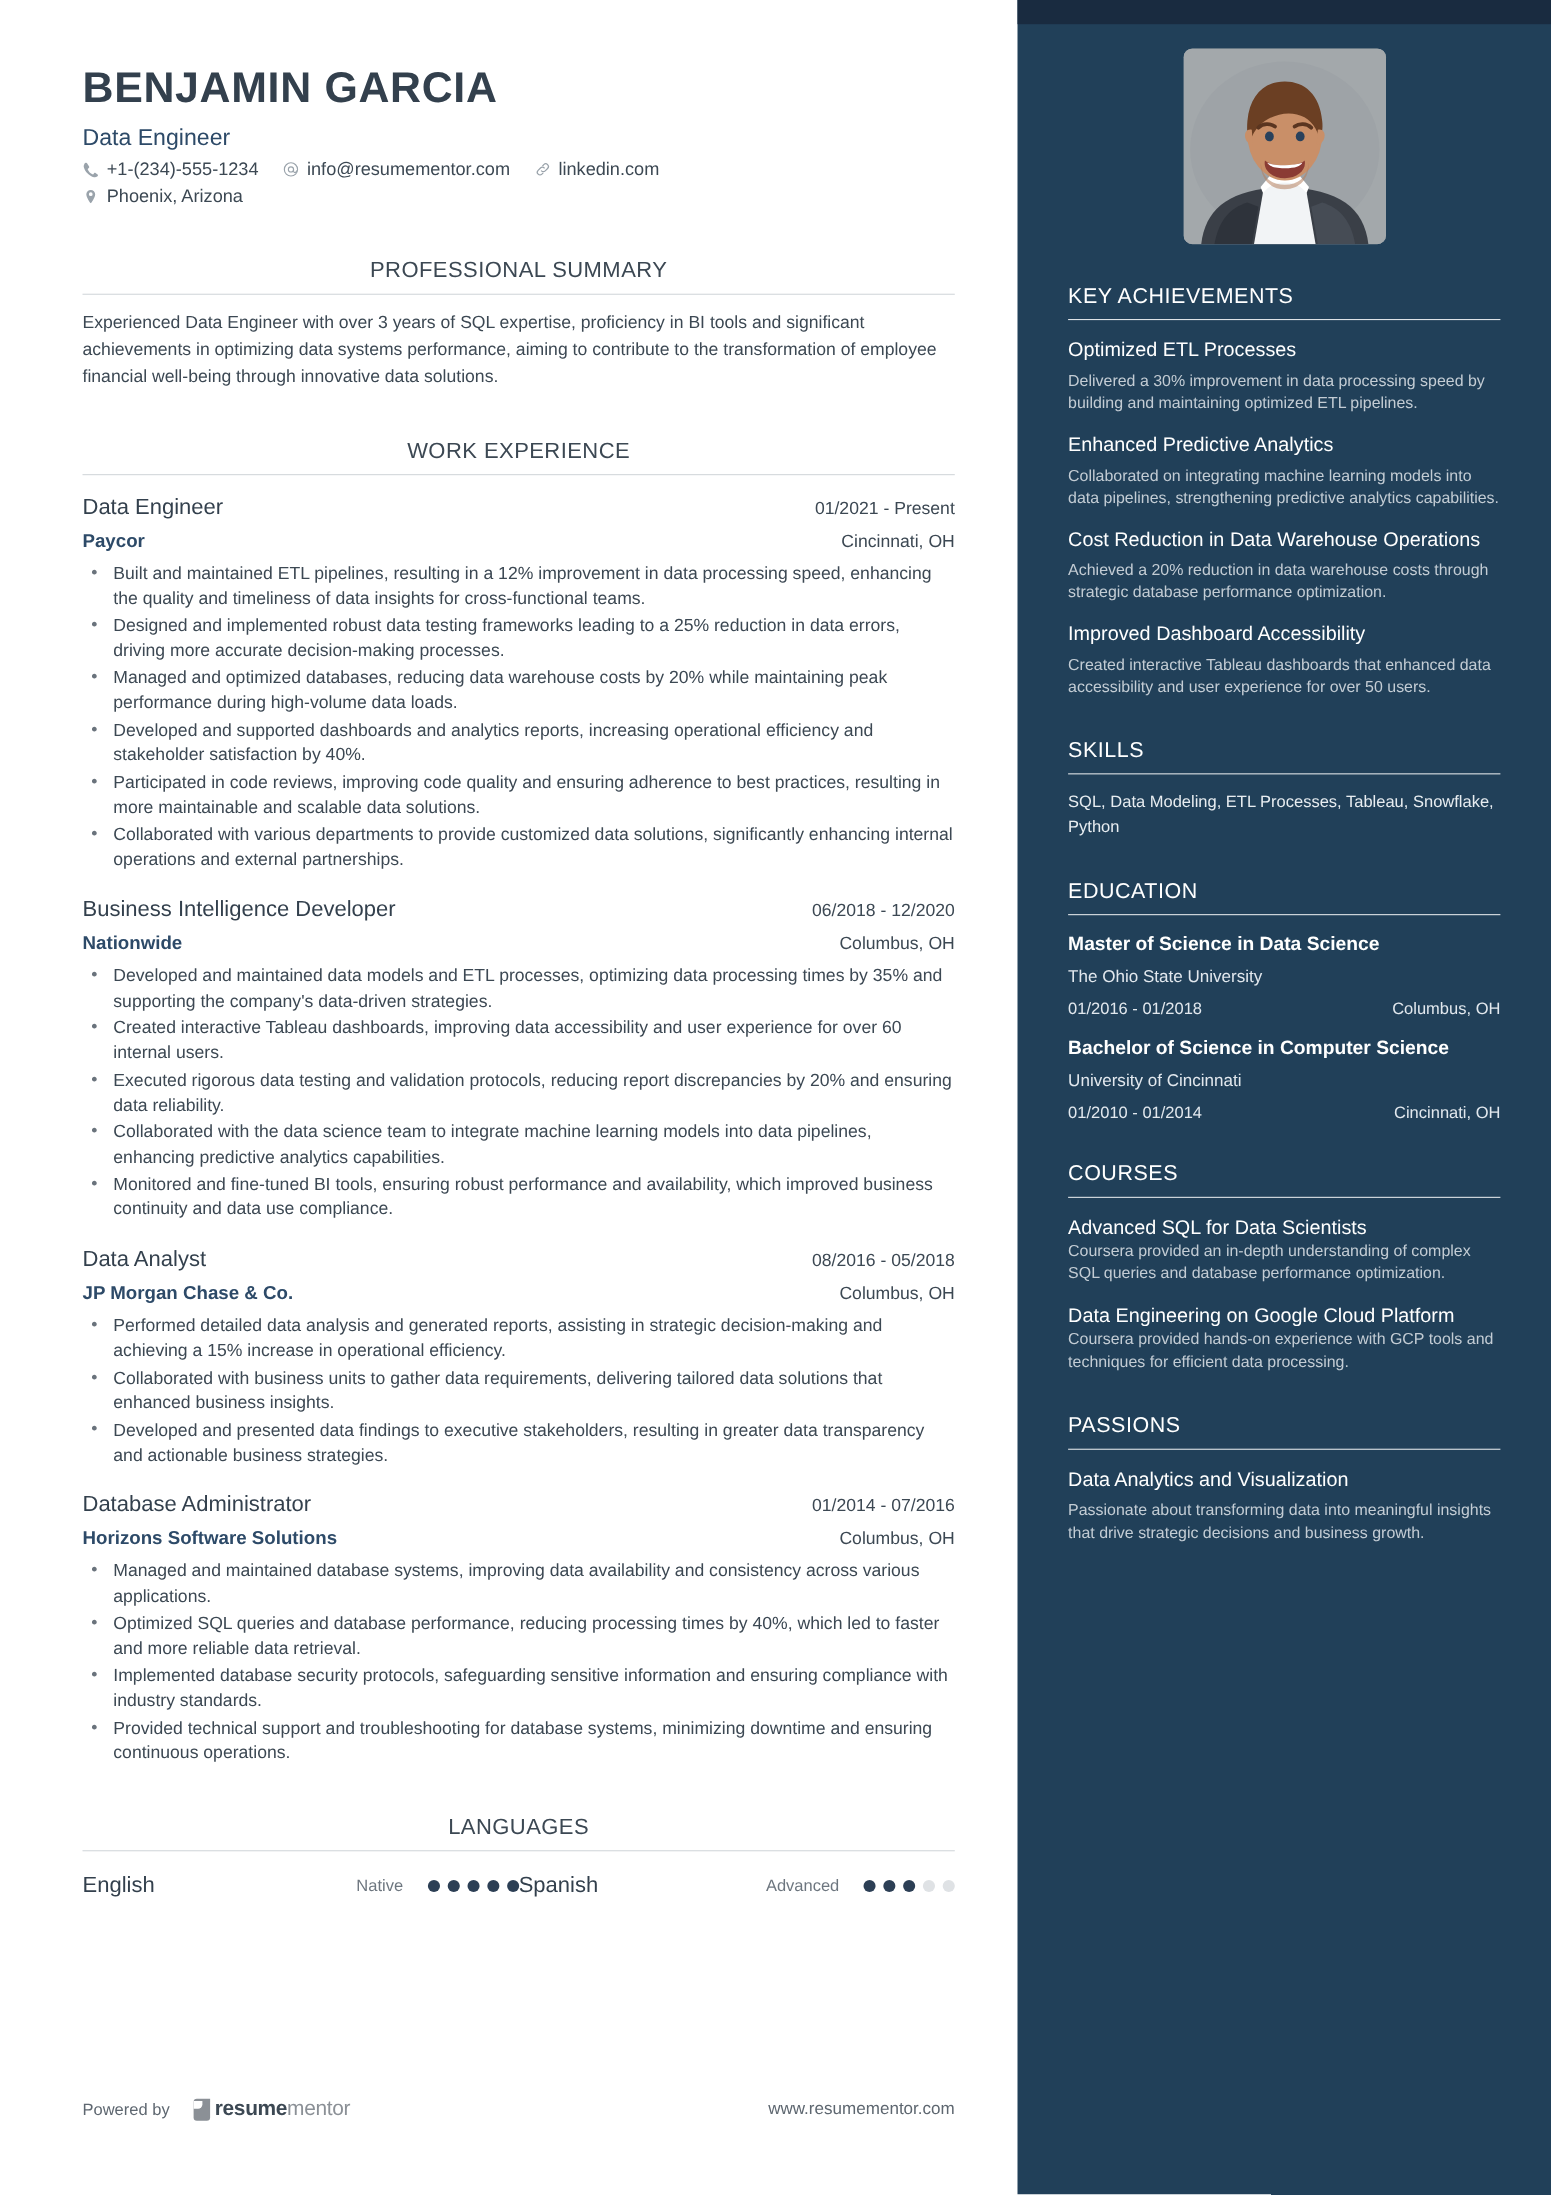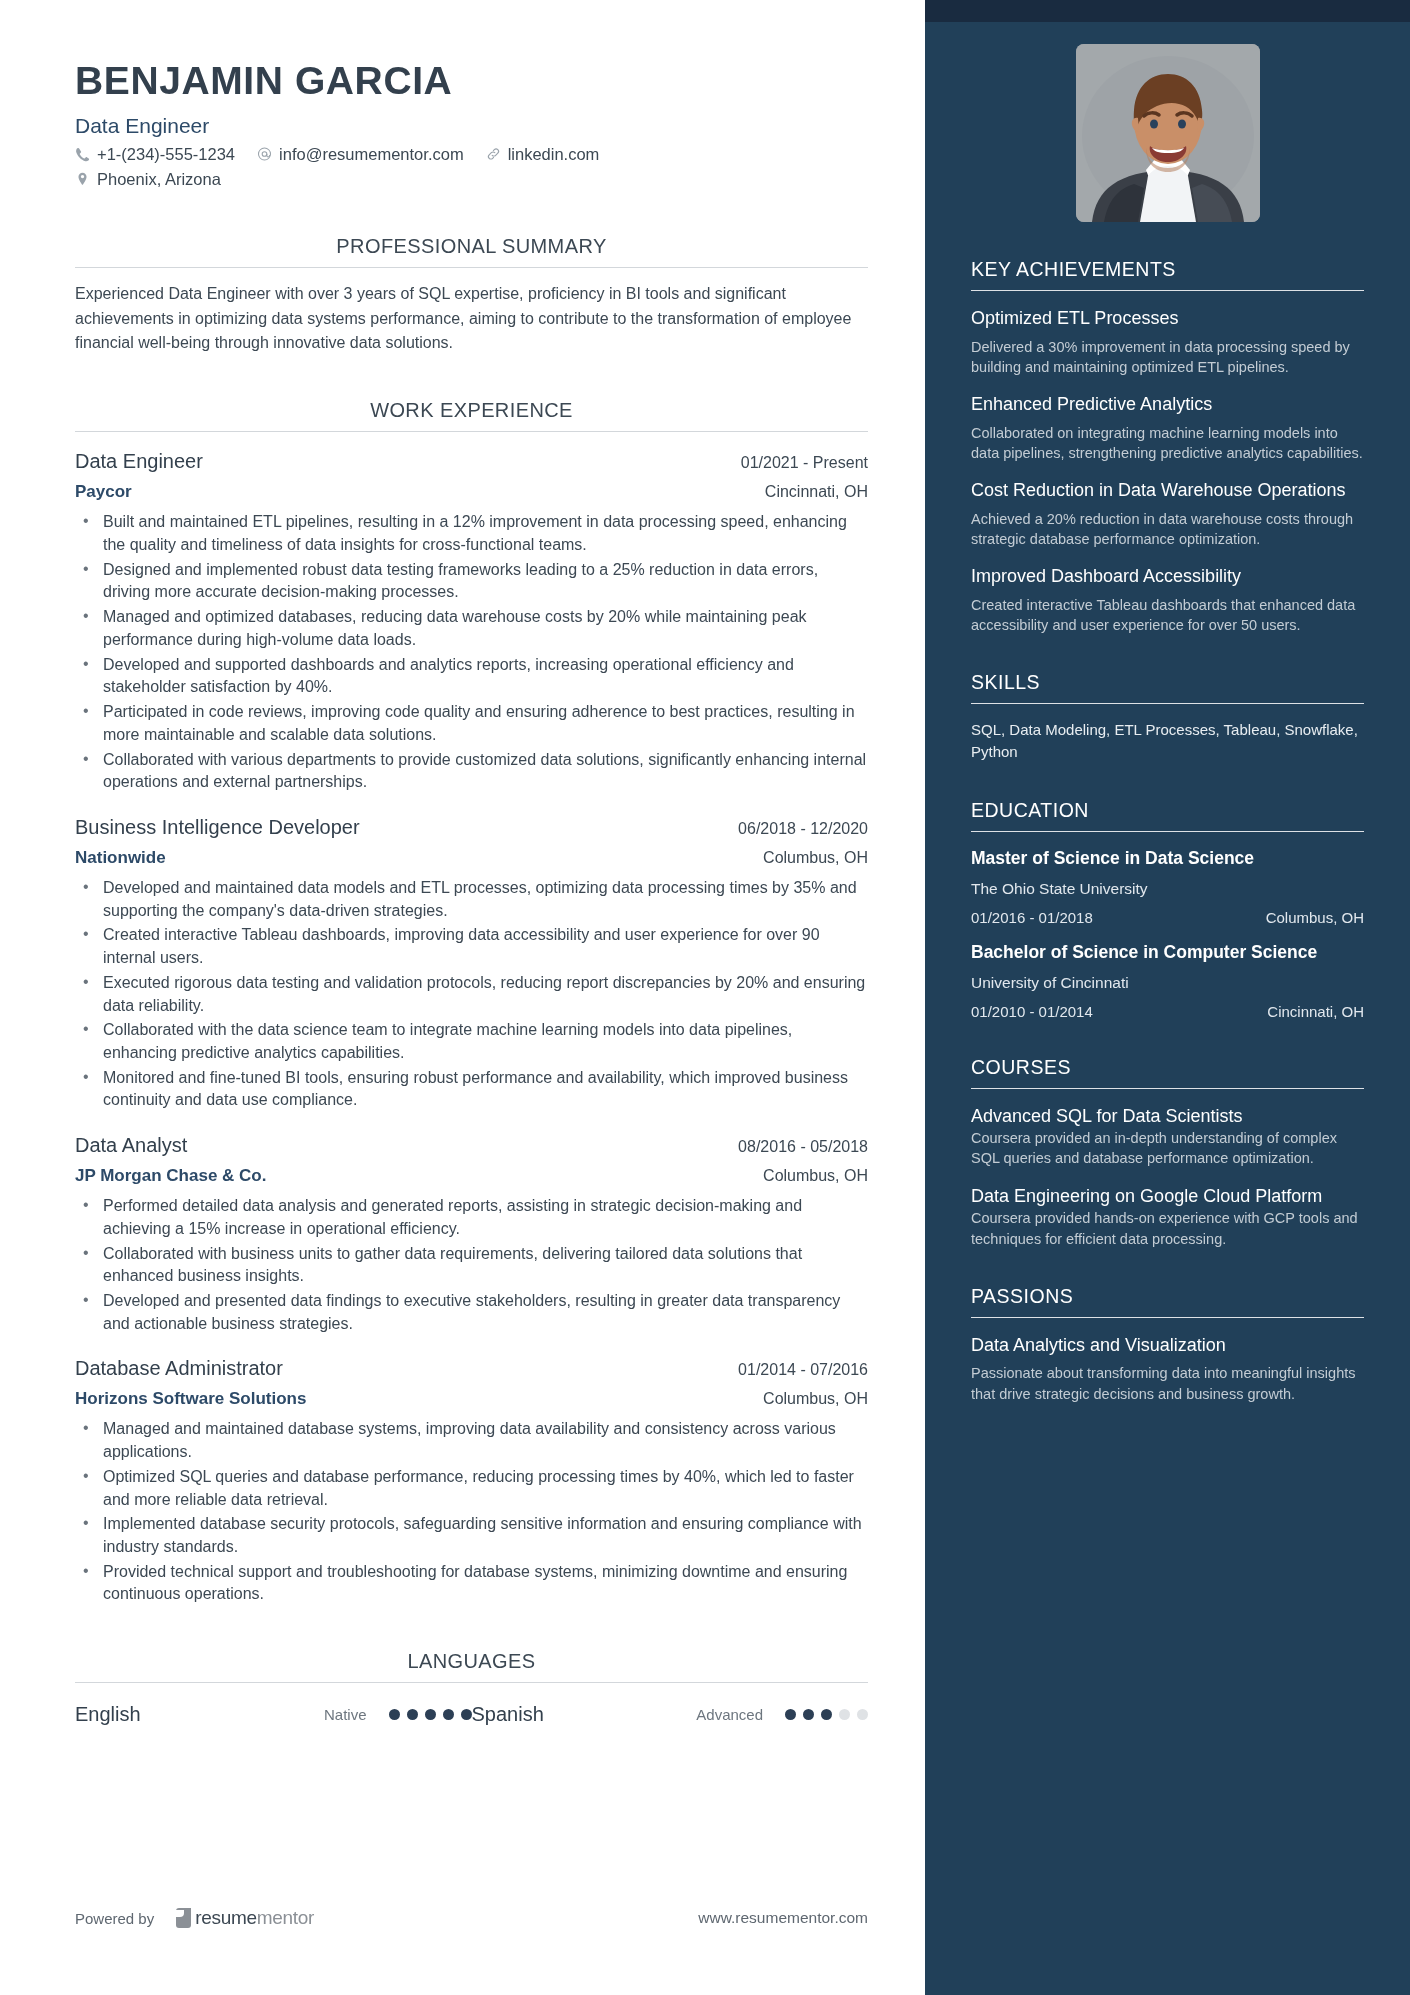--- a/index.html
+++ b/index.html
@@ -89,21 +89,21 @@
   .logo { display:flex; align-items:center; gap:4px; }
   .logo-mark {
     width:15px; height:20px; background:#8b9096;
     border-radius:3px 0 3px 3px; position:relative;
   }
   .logo-mark:after{
     content:""; position:absolute; left:0; top:2px;
     width:8px; height:7px; background:#ffffff; border-radius:0 0 4px 0;
   }
   .logo-txt { font-size:19px; letter-spacing:-0.3px; }
-  .logo-txt b { color:#3c4853; font-weight:normal; }
+  .logo-txt b { color:#3c4853; font-weight:bold; }
   .logo-txt span { color:#8b9096; }
   .footer-url { font-size:15.5px; color:#5e6770; }
 
   
   .side-col {
     width:485px; height:1995px; background:#214059;
     padding:0 46px 0 46px; position:relative;
   }
   .side-topband {
     position:absolute; left:0; right:0; top:0; height:22px; background:#192b40;
@@ -226,21 +226,21 @@
             <div class="job-row">
               <div class="job-role">Business Intelligence Developer</div>
               <div class="job-date">06/2018 - 12/2020</div>
             </div>
             <div class="job-row2">
               <div class="job-company">Nationwide</div>
               <div class="job-loc">Columbus, OH</div>
             </div>
             <ul class="bullets">
               <li>Developed and maintained data models and ETL processes, optimizing data processing times by 35% and supporting the company's data-driven strategies.</li>
-              <li>Created interactive Tableau dashboards, improving data accessibility and user experience for over 90 internal users.</li>
+              <li>Created interactive Tableau dashboards, improving data accessibility and user experience for over 60 internal users.</li>
               <li>Executed rigorous data testing and validation protocols, reducing report discrepancies by 20% and ensuring data reliability.</li>
               <li>Collaborated with the data science team to integrate machine learning models into data pipelines, enhancing predictive analytics capabilities.</li>
               <li>Monitored and fine-tuned BI tools, ensuring robust performance and availability, which improved business continuity and data use compliance.</li>
             </ul>
           </div>
           <div class="job">
             <div class="job-row">
               <div class="job-role">Data Analyst</div>
               <div class="job-date">08/2016 - 05/2018</div>
             </div>

